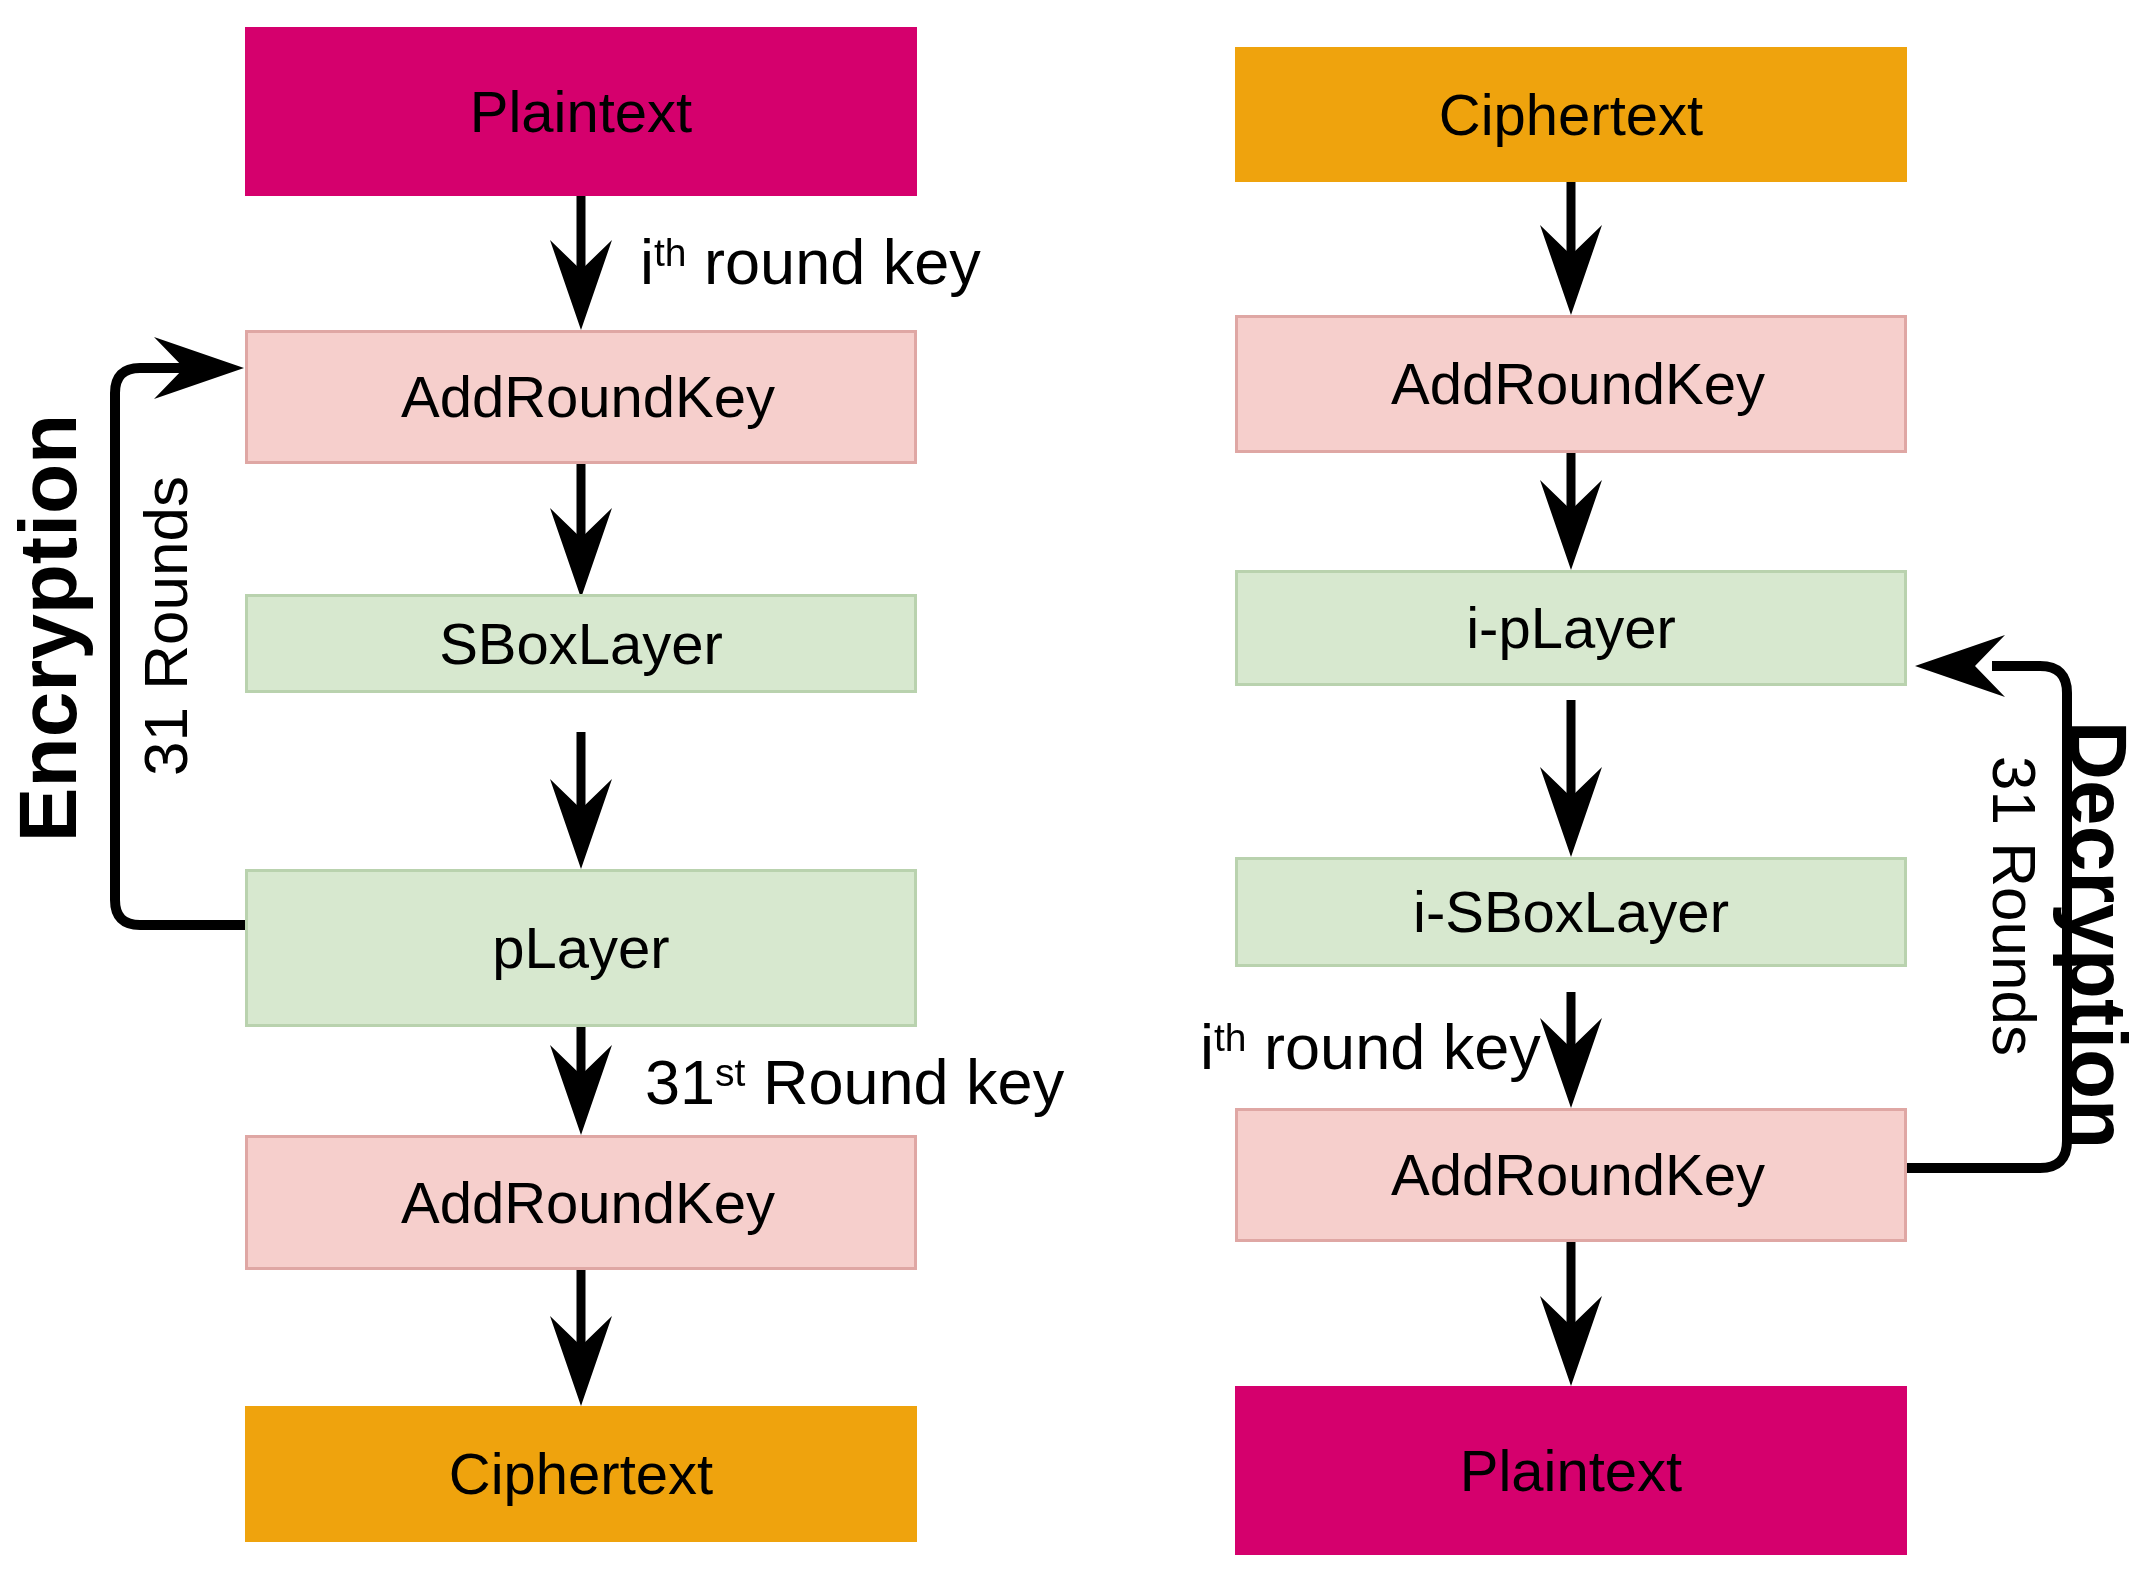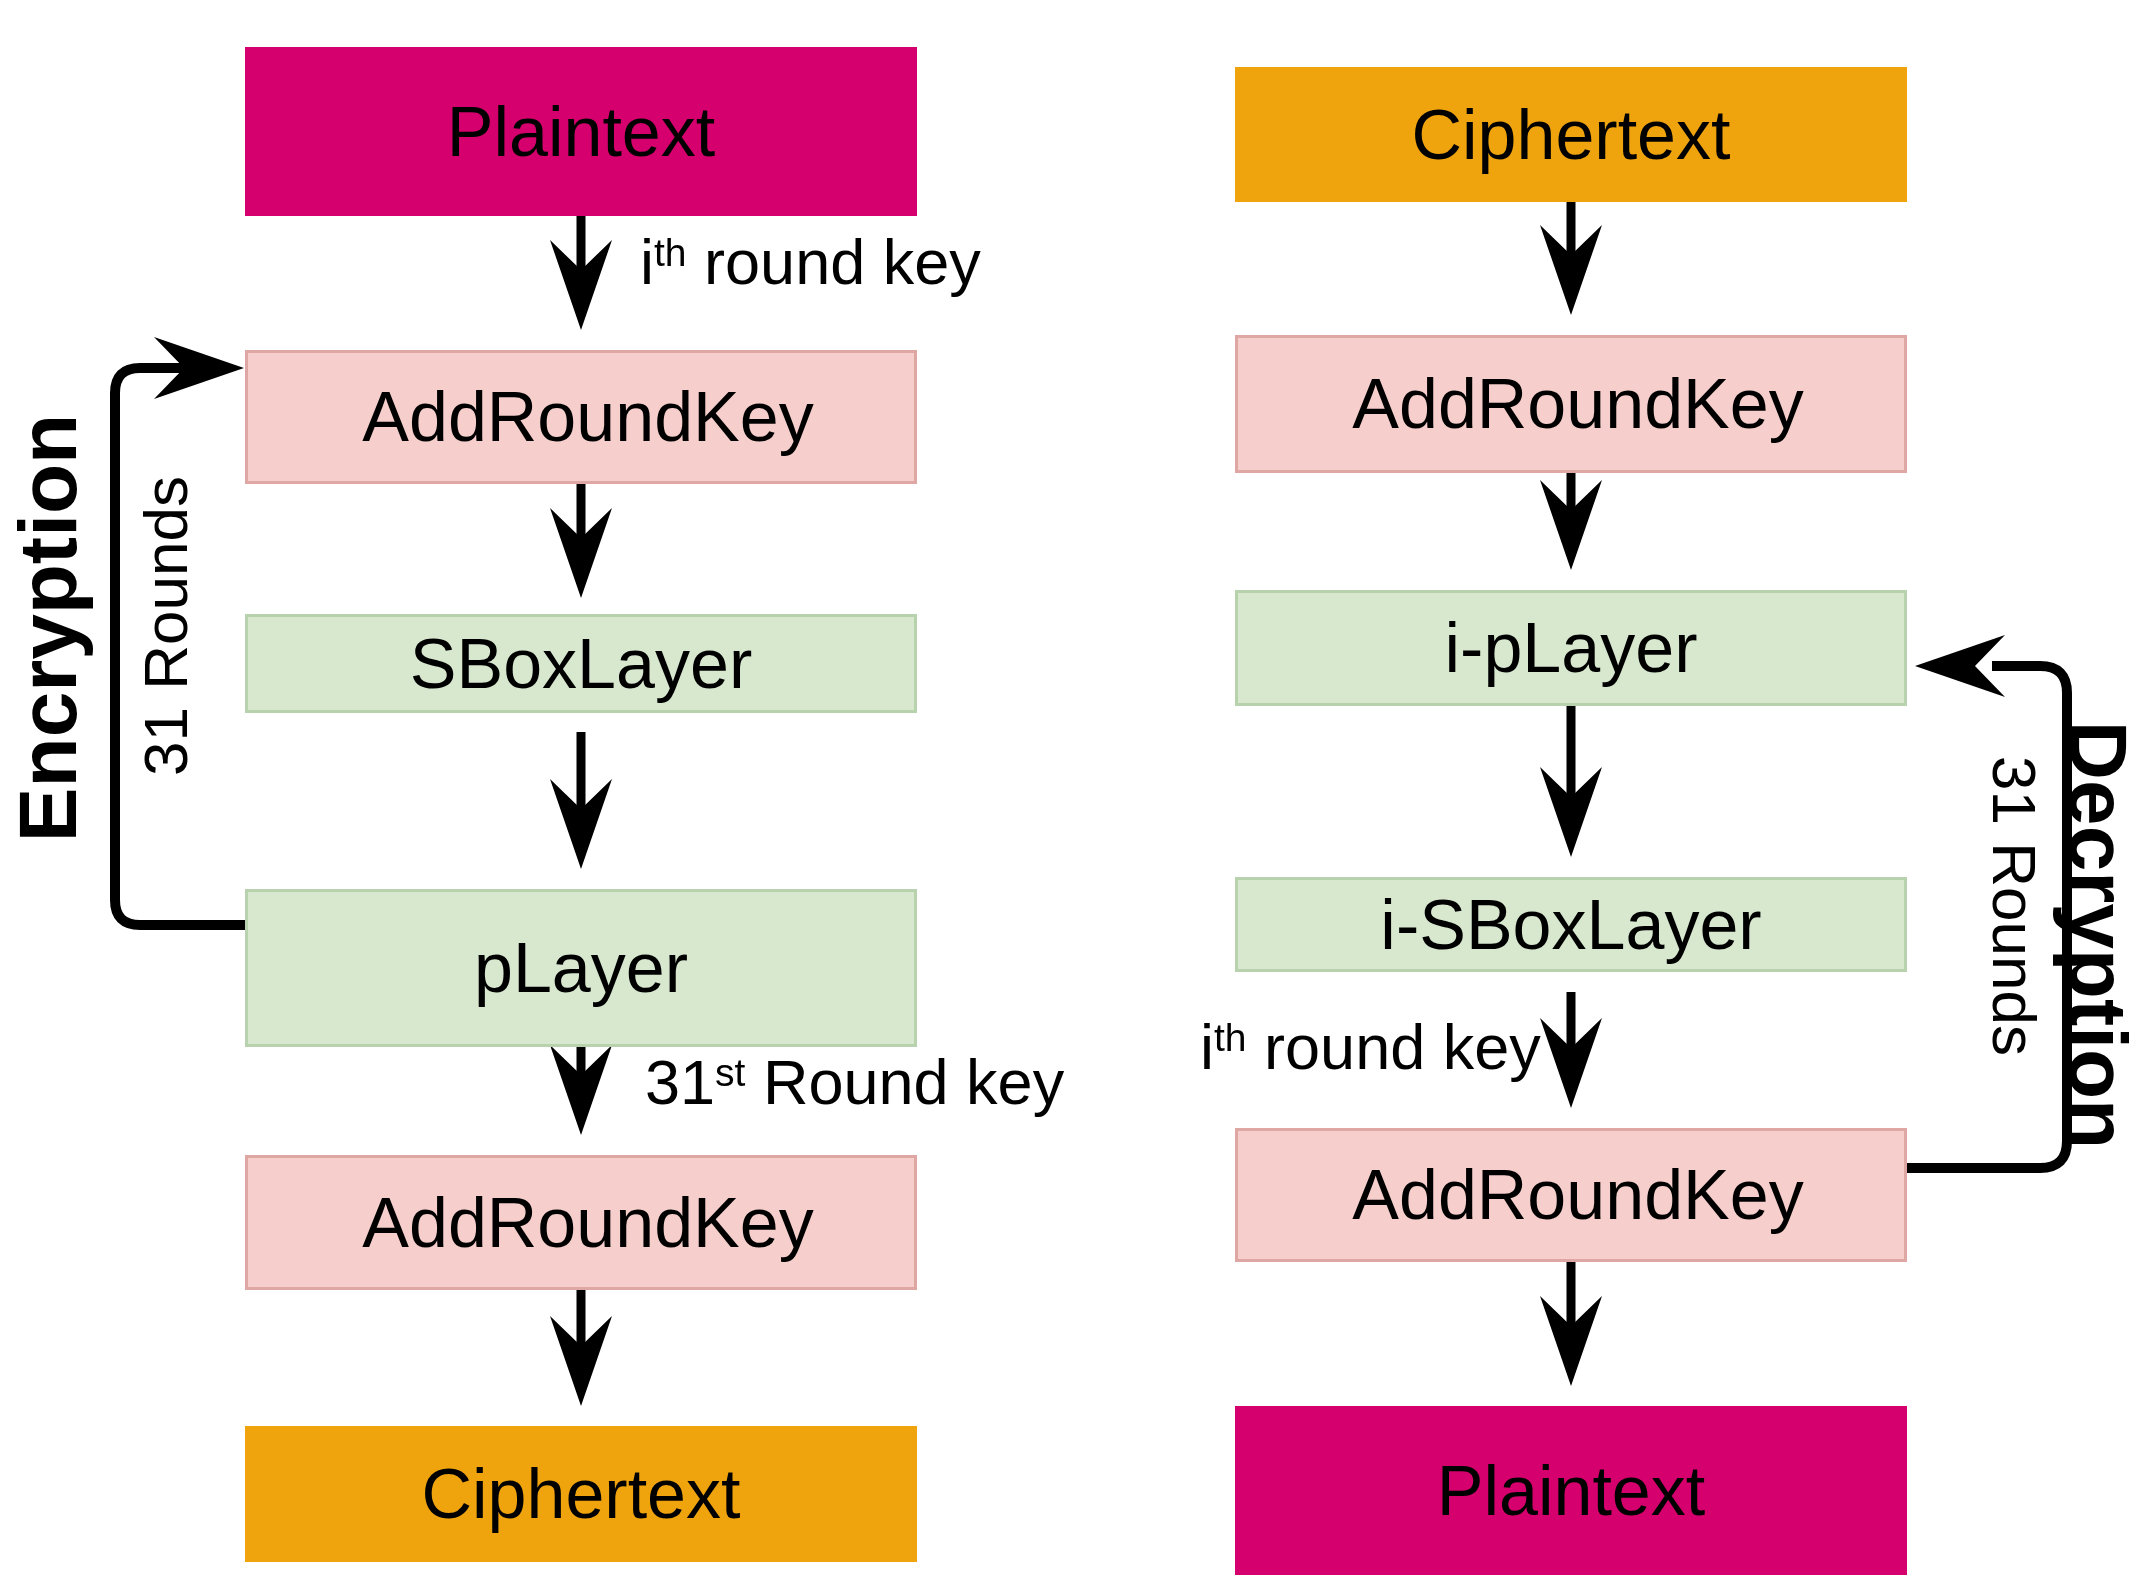--- a/index.html
+++ b/index.html
@@ -32,25 +32,24 @@
   .arrows polygon {
     fill: var(--arrow, #000);
     stroke: none;
   }
   .box {
     position: absolute;
     width: 672px;
     display: flex;
     align-items: center;
     justify-content: center;
-    font-size: 70px;
+    font-size: 58px;
     line-height: 1;
     color: #000;
     box-sizing: border-box;
-    margin-top: 20px;
   }
   .box-magenta { background: var(--magenta, #d5006d); }
   .box-orange  { background: var(--orange,  #efa30d); }
   .box-pink {
     background: var(--pink-fill, #f6cfcc);
     border: 3px solid var(--pink-border, #dfa7a4);
     padding-left: 14px;
   }
   .box-green {
     background: var(--green-fill, #d7e8cf);
@@ -182,21 +181,21 @@
 
 
   <div class="box box-pink col-right" style="top:315px;height:138px">
     <span>AddRoundKey</span>
   </div>
 
   <div class="box box-green col-right" style="top:570px;height:116px">
     <span>i-pLayer</span>
   </div>
 
-  <div class="box box-green col-right" style="top:857px;height:95px">
+  <div class="box box-green col-right" style="top:857px;height:110px">
     <span>i-SBoxLayer</span>
   </div>
 
   <div class="keylabel" style="left:1200px;top:1013px">
     <span>i</span><sup>th</sup><span> round key</span>
   </div>
 
   <div class="box box-pink col-right" style="top:1108px;height:134px">
     <span>AddRoundKey</span>
   </div>

